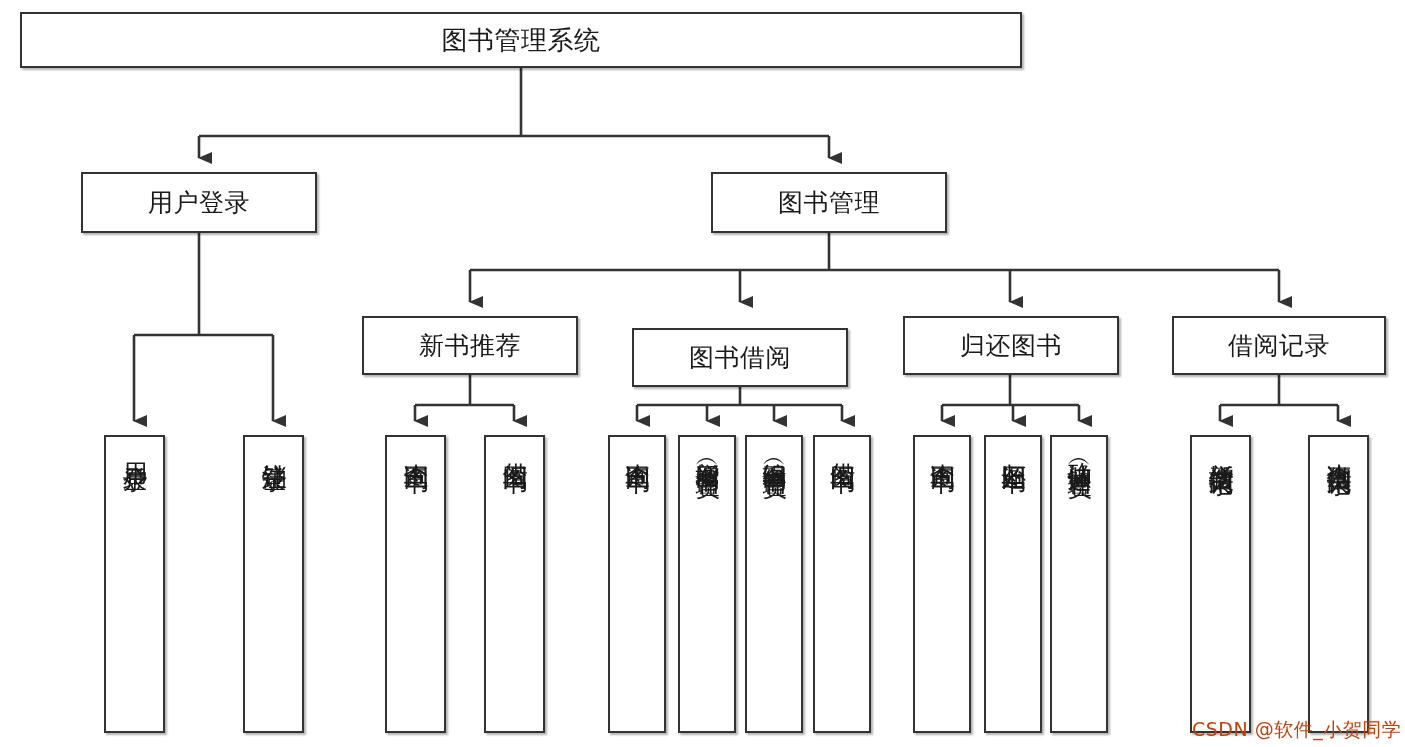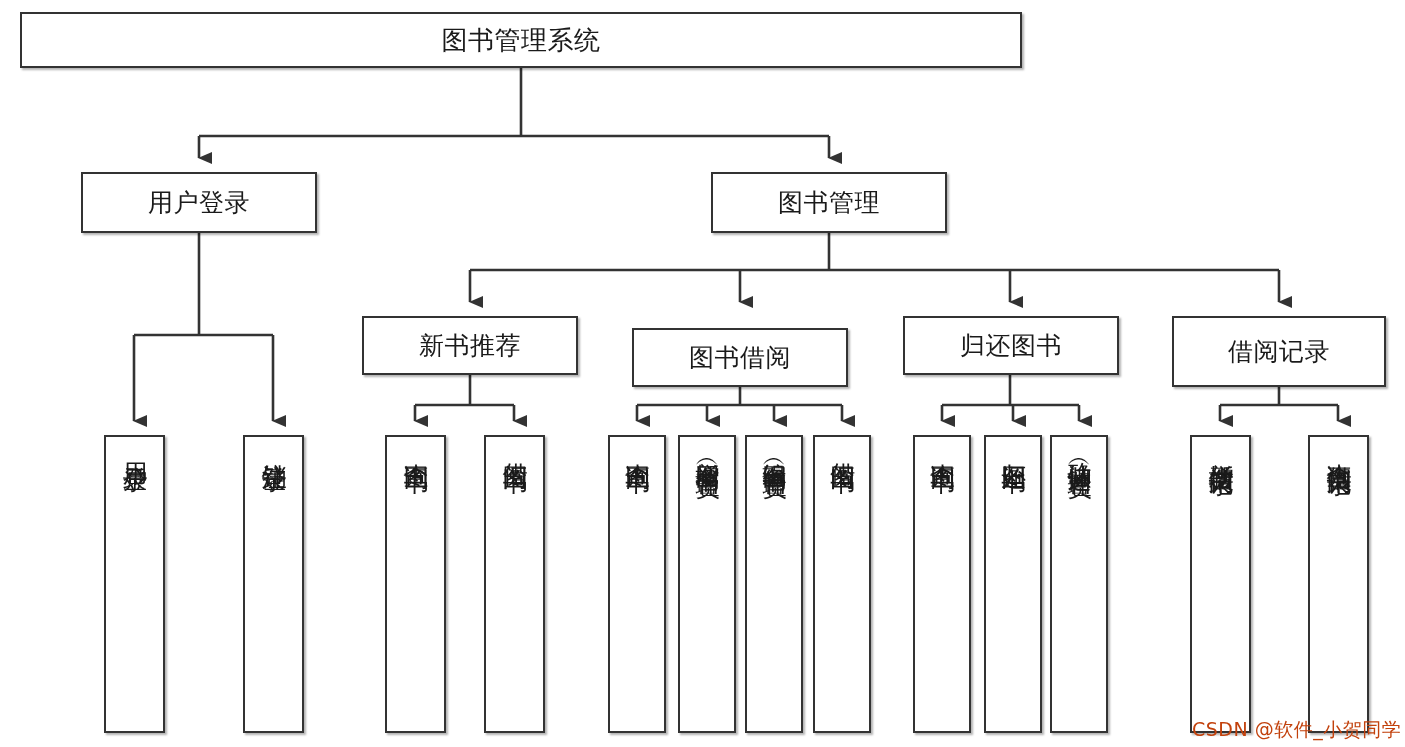--- a/index.html
+++ b/index.html
@@ -141,21 +141,21 @@
 
   <div class="node horiz" style="left:362px; top:316px; width:216px; height:59px;">
     <span class="label">新书推荐</span>
   </div>
   <div class="node horiz" style="left:632px; top:316px; width:216px; height:59px;margin-top:12px;">
     <span class="label">图书借阅</span>
   </div>
   <div class="node horiz" style="left:903px; top:316px; width:216px; height:59px;">
     <span class="label">归还图书</span>
   </div>
-  <div class="node horiz" style="left:1172px; top:316px; width:214px; height:71px;">
+  <div class="node horiz" style="left:1172px; top:316px; width:214px; height:59px;">
     <span class="label">借阅记录</span>
   </div>
 
   <div class="node vert" style="left:104px; top:435px; width:61px; height:298px;">
     <span class="label">用户登录</span>
   </div>
   <div class="node vert" style="left:243px; top:435px; width:61px; height:298px;">
     <span class="label">注销登录</span>
   </div>
   <div class="node vert" style="left:385px; top:435px; width:61px; height:298px;">

